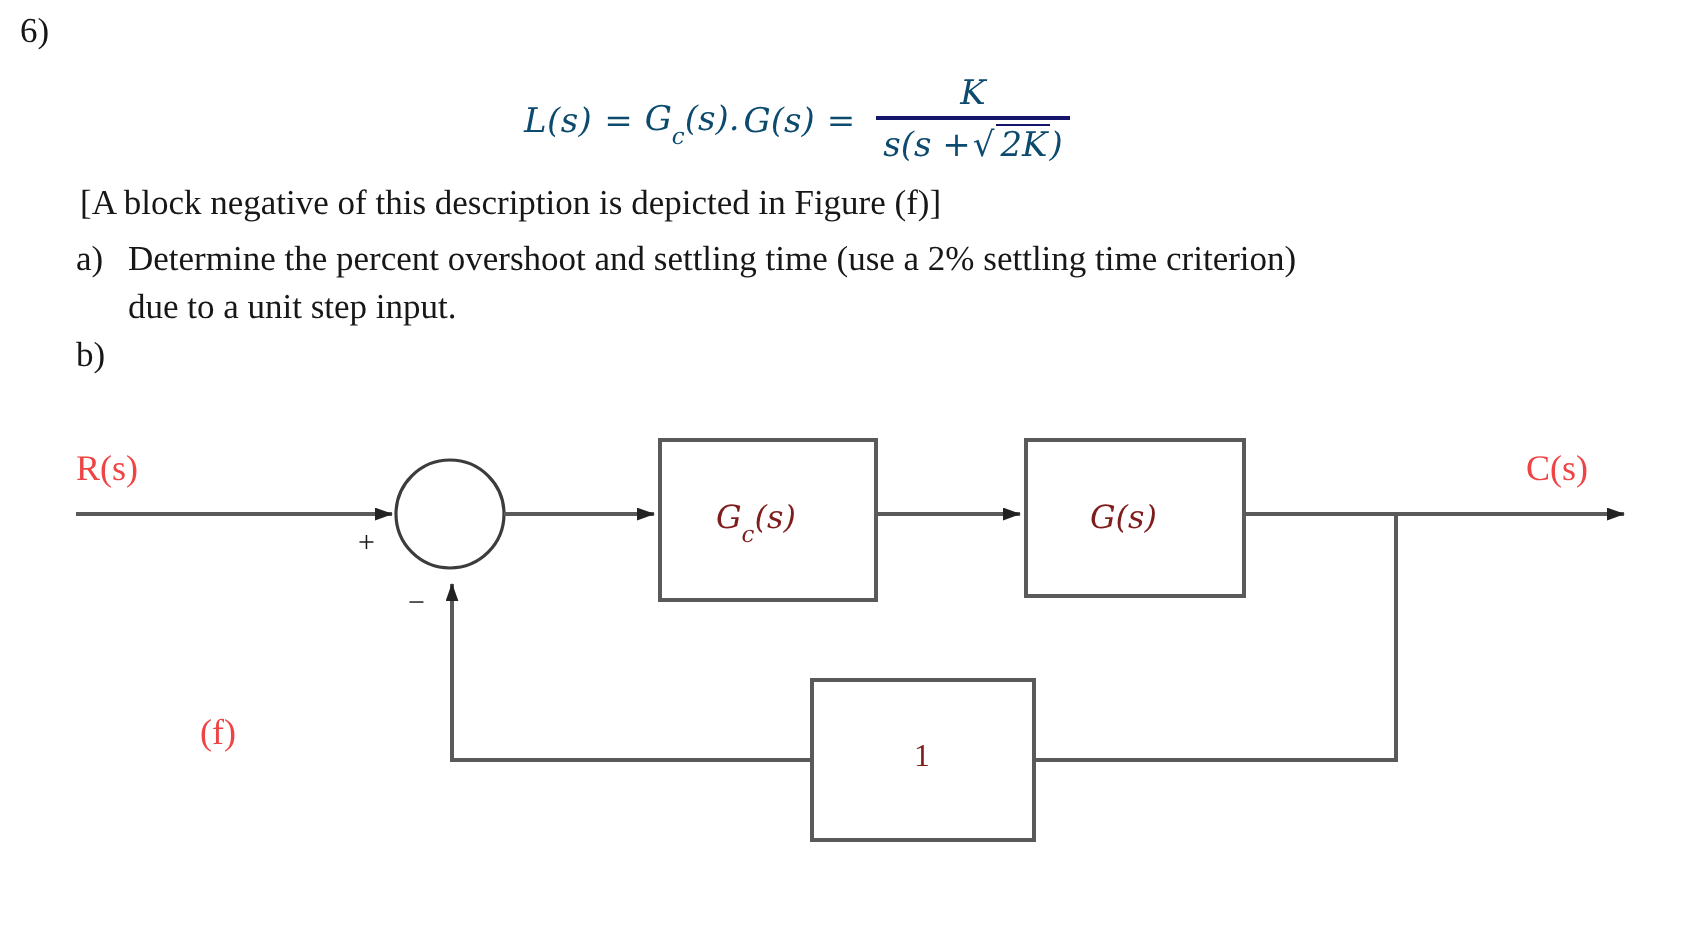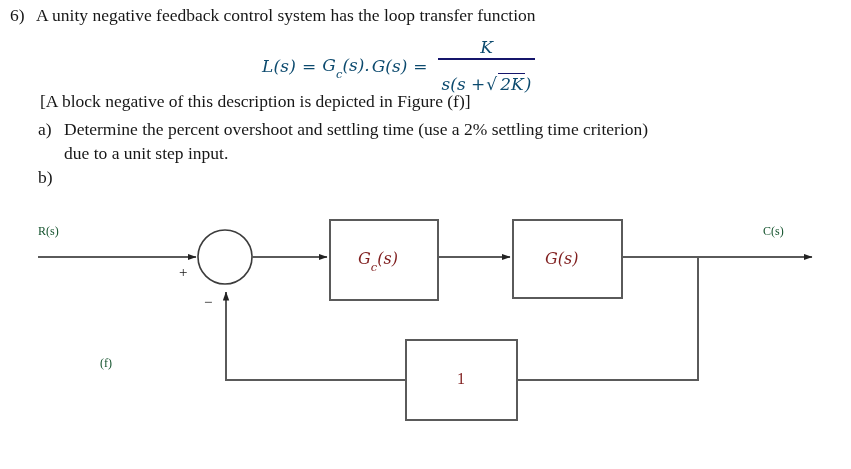--- a/index.html
+++ b/index.html
@@ -79,21 +79,21 @@
     padding: 0 8px 1px 8px;
     font-size: 17px;
   }
   .frac .bar {
     width: 100%;
     min-width: 96px;
     height: 1.6px;
     background: #15156b;
   }
   .frac .denom {
-    padding: 13px 4px 0 4px;
+    padding: 2px 4px 0 4px;
     font-size: 17px;
   }
   .sqrt {
     display: inline-block;
     position: relative;
     padding-left: 1px;
   }
   .sqrt > .radicand {
     border-top: 1.4px solid #15156b;
     padding: 0 1px 0 2px;
@@ -107,22 +107,22 @@
     left: 0;
     top: 200px;
     width: 851px;
     height: 240px;
   }
   .diagram svg { display: block; }
 
   .dlabel {
     position: absolute;
     font-family: "Liberation Serif", serif;
-    font-size: 12px;
-    color: #14532d;
+    font-size: 18px;
+    color: #ef4444;
     white-space: nowrap;
   }
   .blabel {
     position: absolute;
     font-family: "DejaVu Serif", serif;
     font-style: italic;
     font-size: 16px;
     color: #7f1d1d;
     white-space: nowrap;
   }
@@ -137,21 +137,20 @@
   .lbl-f  { left: 100px; top: 356px; }
   .lbl-one{ left: 457px; top: 370px; font-style: normal; font-family:"Liberation Serif",serif; }
 </style>
 </head>
 <body>
 
 <div class="q-root">
 
   <div class="q-line lead" style="width:820px;height:22px;">
     <span class="num num-label">6)</span>
-    <span class="txt">A unity negative feedback control system has the loop transfer function</span>
   </div>
 
   <div class="q-line bracket-line">[A block negative of this description is depicted in Figure (f)]</div>
 
   <div class="q-line item-a" style="width:760px;height:22px;">
     <span class="mk">a)</span>
     <span class="tx">Determine the percent overshoot and settling time (use a 2% settling time criterion)</span>
   </div>
   <div class="q-line item-a2">due to a unit step input.</div>
 

